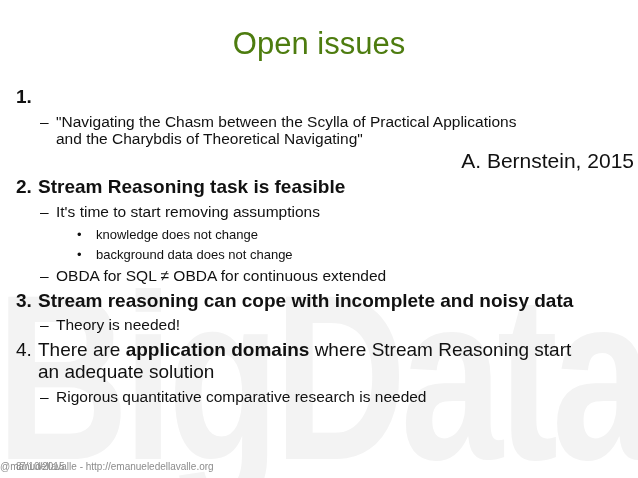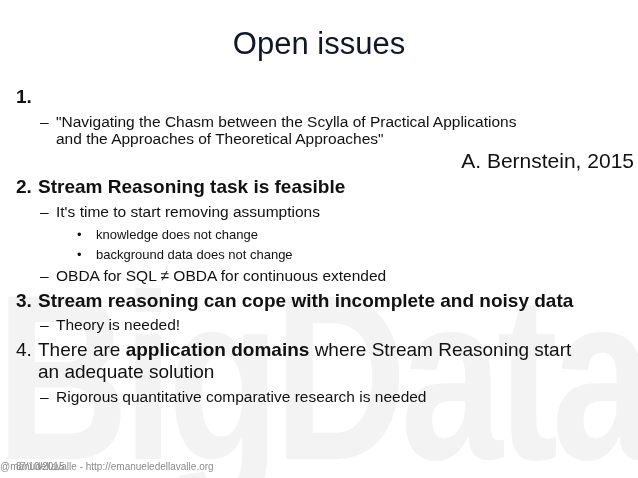--- a/index.html
+++ b/index.html
@@ -11,21 +11,21 @@
   }
   .watermark {
     position: absolute; left: -4px; top: 262px; width: 650px; height: 230px;
     font-family: "Liberation Sans", sans-serif; font-weight: bold;
     font-size: 236px; line-height: 230px; letter-spacing: -8px;
     color: #f3f3f3; white-space: nowrap; transform: scaleX(0.78); transform-origin: left top;
     z-index: 0; user-select: none;
   }
   .title {
     position: absolute; top: 24px; left: 0; width: 638px; text-align: center;
-    font-size: 31px; line-height: 40px; color: #0f172a; z-index: 1;
+    font-size: 31px; line-height: 40px; color: #4d7c0f; z-index: 1;
   }
   .line { position: absolute; white-space: nowrap; z-index: 1; }
   .l1 { font-size: 19px; line-height: 24px; }
   .l1 .num { position: absolute; left: 16px; }
   .l1 .txt { position: absolute; left: 38px; }
   .b { font-weight: bold; }
   .l2 { font-size: 15.5px; line-height: 19px; }
   .l2 .dash { position: absolute; left: 40px; }
   .l2 .txt { position: absolute; left: 56px; }
   .l3 { font-size: 13px; line-height: 17px; }
@@ -45,21 +45,21 @@
 <div class="title">Open issues</div>
 
 <div class="line l1 b" style="top:85px;left:0;width:638px;height:24px;">
   <span class="num">1.</span>
 </div>
 <div class="line l2" style="top:112px;left:0;width:638px;height:19px;">
   <span class="dash">–</span>
   <span class="txt">"Navigating the Chasm between the Scylla of Practical Applications</span>
 </div>
 <div class="line l2" style="top:129px;left:0;width:638px;height:19px;">
-  <span class="txt">and the Approaches of Theoretical Approaches"</span>
+  <span class="txt">and the Charybdis of Theoretical Navigating"</span>
 </div>
 <div class="attrib" style="top:151px;">A. Bernstein, 2015</div>
 
 <div class="line l1 b" style="top:175px;left:0;width:638px;height:24px;">
   <span class="num">2.</span>
   <span class="txt">Stream Reasoning task is feasible</span>
 </div>
 <div class="line l2" style="top:202px;left:0;width:638px;height:19px;">
   <span class="dash">–</span>
   <span class="txt">It's time to start removing assumptions</span>

